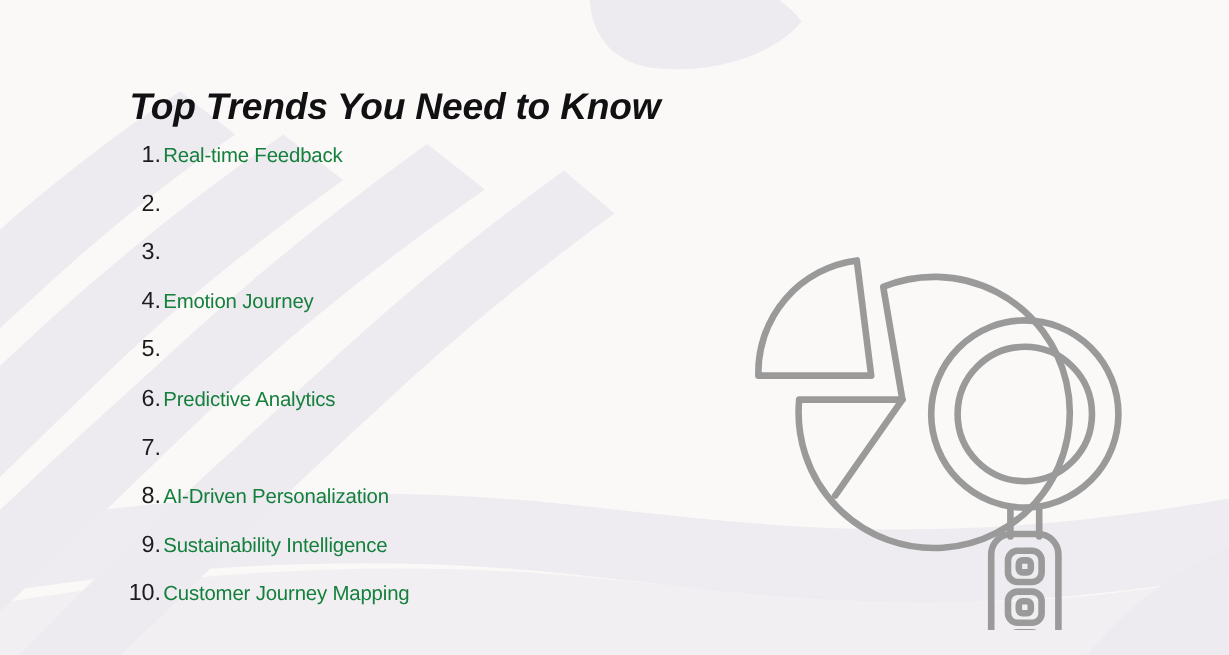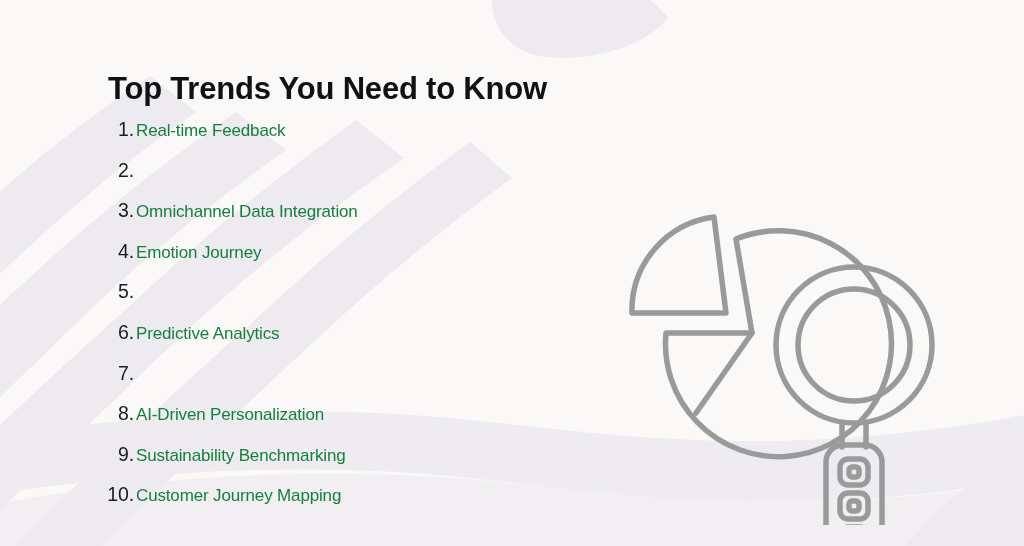--- a/index.html
+++ b/index.html
@@ -43,20 +43,21 @@
 
   #page-title {
     position: absolute;
     left: 108px;
     top: 50px;
     font-size: 31px;
     font-weight: bold;
     letter-spacing: -0.2px;
     color: #111113;
     white-space: nowrap;
+    font-style: italic;
   }
 
   #trends-list {
     position: absolute;
     left: 104px;
     top: 118px;
     width: 620px;
     list-style: none;
     margin: 0;
     padding: 0;
@@ -142,21 +143,20 @@
     <ol id="trends-list">
       <li class="trend-item">
         <span class="trend-number">1.</span>
         <span class="trend-label">Real-time Feedback</span>
       </li>
       <li class="trend-item">
         <span class="trend-number">2.</span>
       </li>
       <li class="trend-item">
         <span class="trend-number">3.</span>
-        <span class="trend-label">Omnichannel Data Integration</span>
       </li>
       <li class="trend-item">
         <span class="trend-number">4.</span>
         <span class="trend-label">Emotion Journey</span>
       </li>
       <li class="trend-item">
         <span class="trend-number">5.</span>
       </li>
       <li class="trend-item">
         <span class="trend-number">6.</span>
@@ -164,21 +164,21 @@
       </li>
       <li class="trend-item">
         <span class="trend-number">7.</span>
       </li>
       <li class="trend-item">
         <span class="trend-number">8.</span>
         <span class="trend-label">AI-Driven Personalization</span>
       </li>
       <li class="trend-item">
         <span class="trend-number">9.</span>
-        <span class="trend-label">Sustainability Benchmarking</span>
+        <span class="trend-label">Sustainability Intelligence</span>
       </li>
       <li class="trend-item">
         <span class="trend-number">10.</span>
         <span class="trend-label">Customer Journey Mapping</span>
       </li>
     </ol>
 
     <svg id="illustration" viewBox="0 0 320 320" width="320" height="320" xmlns="http://www.w3.org/2000/svg" aria-hidden="true">
       <g fill="none" stroke="#9A9A9A" stroke-width="5.5" stroke-linecap="round" stroke-linejoin="round">
 

